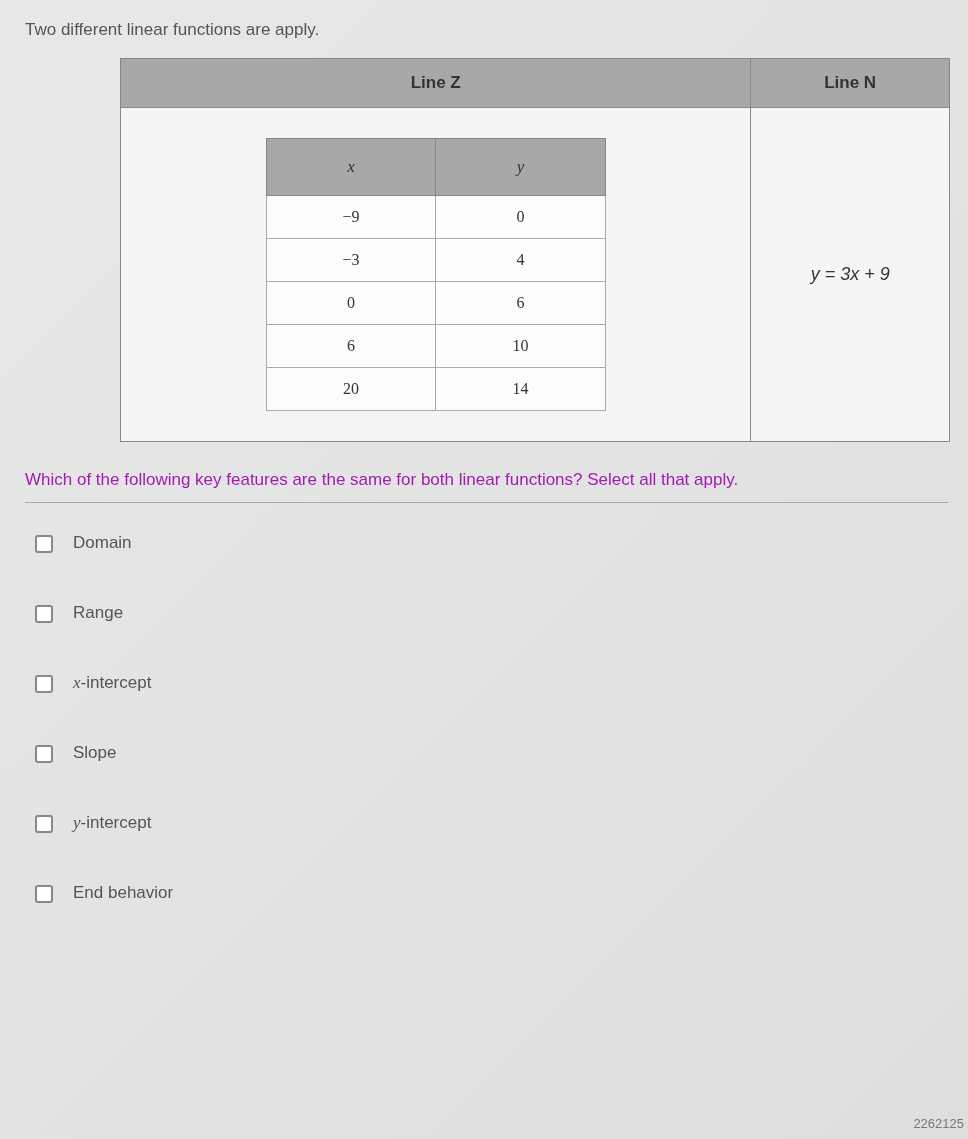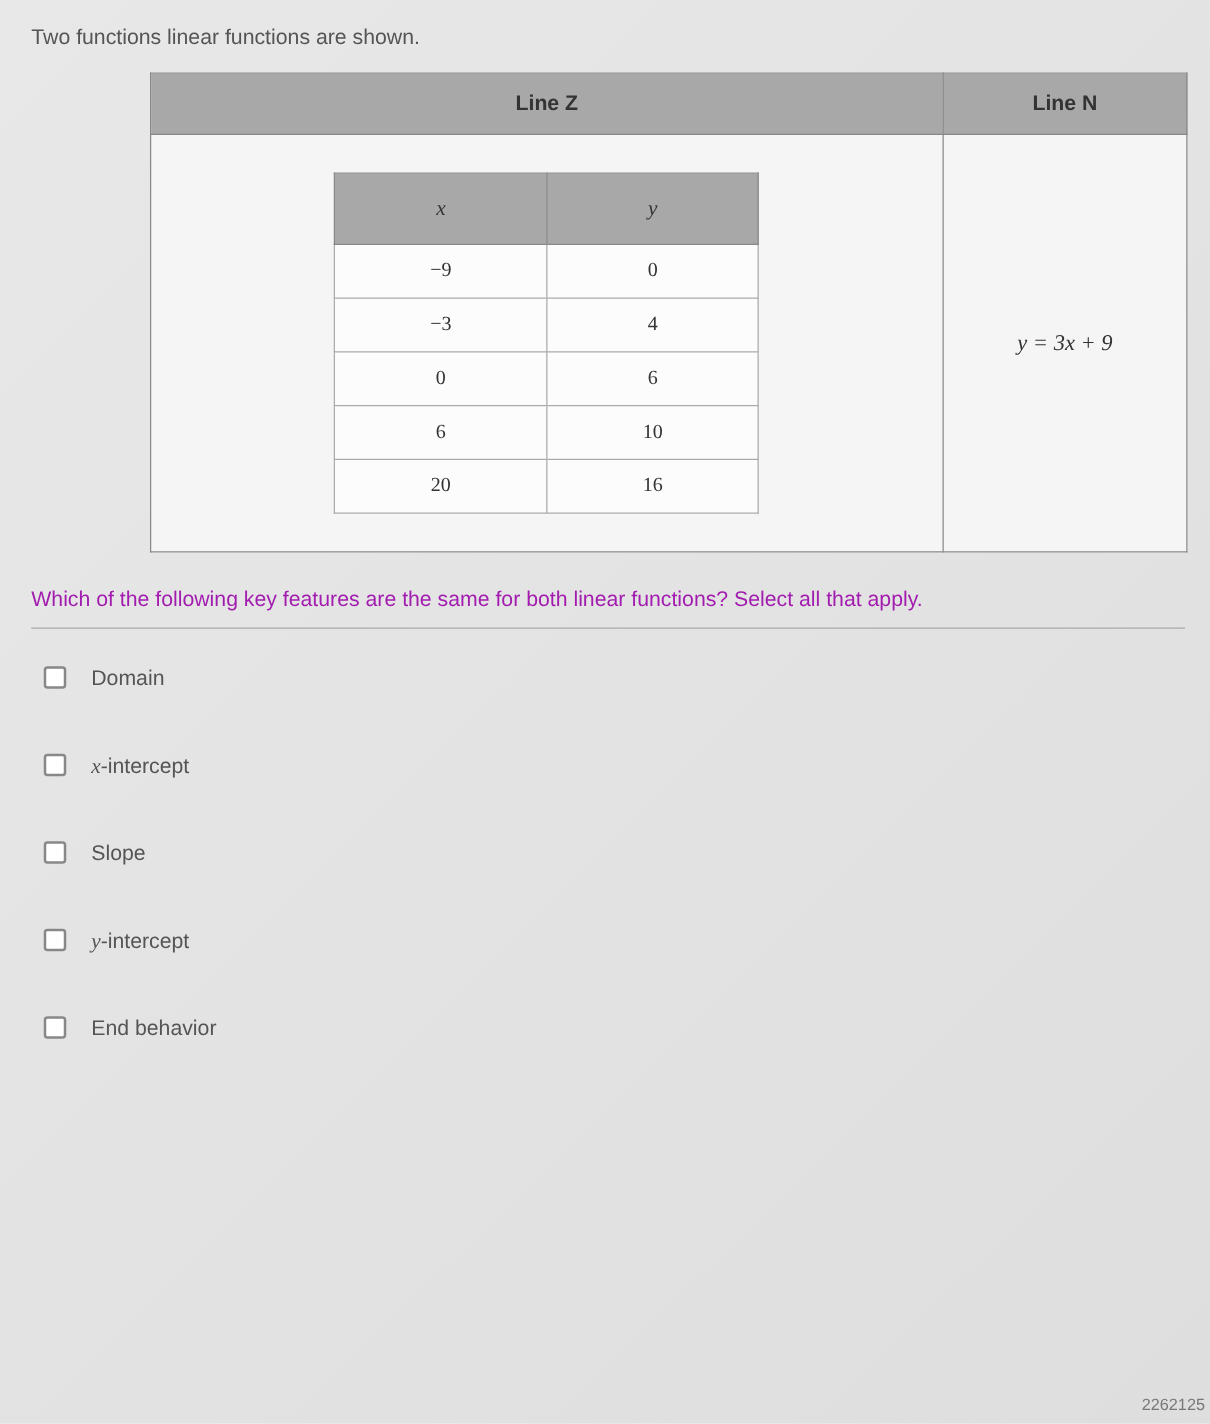--- a/index.html
+++ b/index.html
@@ -65,21 +65,21 @@
       padding: 12px 10px;
       border: 1px solid #aaa;
       text-align: center;
       font-family: 'Times New Roman', serif;
       font-size: 16px;
       color: #333;
       width: 50%;
       background: #fcfcfc;
     }
     .equation {
-      font-family: Liberation Serif, serif;
+      font-family: Liberation Sans, sans-serif;
       font-style: italic;
       font-size: 18px;
       color: #333;
     }
     .question-text {
       font-size: 17px;
       color: #a21caf;
       margin-top: 28px;
       margin-bottom: 12px;
       margin-left: 5px;
@@ -87,21 +87,21 @@
     hr.divider {
       border: none;
       border-top: 1px solid #aaa;
       margin: 0 0 30px 5px;
     }
     .options {
       margin-left: 15px;
     }
     .option-row {
       display: flex;
-      align-items: flex-start;
+      align-items: flex-end;
       margin-bottom: 50px;
     }
     .checkbox {
       width: 18px;
       height: 18px;
       border: 2px solid #888;
       border-radius: 3px;
       background: #fff;
       margin-right: 20px;
       flex-shrink: 0;
@@ -119,21 +119,21 @@
       position: absolute;
       bottom: 8px;
       right: 4px;
       font-size: 13px;
       color: #777;
     }
   </style>
 </head>
 <body>
 
-<div class="intro-text">Two functions linear functions are shown.</div>
+<div class="intro-text">Two different linear functions are apply.</div>
 
 <table class="comparison-table">
   <tbody>
     <tr>
       <th>Line Z</th>
       <th>Line N</th>
     </tr>
     <tr>
       <td>
         <table class="inner-table">
@@ -153,21 +153,21 @@
           <tr>
             <td>0</td>
             <td>6</td>
           </tr>
           <tr>
             <td>6</td>
             <td>10</td>
           </tr>
           <tr>
             <td>20</td>
-            <td>16</td>
+            <td>14</td>
           </tr>
         </tbody>
           </table>
       </td>
       <td>
         <div class="equation">y = 3x + 9</div>
       </td>
     </tr>
   </tbody>
 </table>
@@ -175,20 +175,24 @@
 <div class="question-text">Which of the following key features are the same for both linear functions? Select all that apply.</div>
 <hr class="divider">
 
 <div class="options">
   <div class="option-row">
     <div class="checkbox"></div>
     <span class="option-label">Domain</span>
   </div>
   <div class="option-row">
     <div class="checkbox"></div>
+    <span class="option-label">Range</span>
+  </div>
+  <div class="option-row">
+    <div class="checkbox"></div>
     <span class="option-label"><span class="math-var">x</span><span>-intercept</span></span>
   </div>
   <div class="option-row">
     <div class="checkbox"></div>
     <span class="option-label">Slope</span>
   </div>
   <div class="option-row">
     <div class="checkbox"></div>
     <span class="option-label"><span class="math-var">y</span><span>-intercept</span></span>
   </div>

